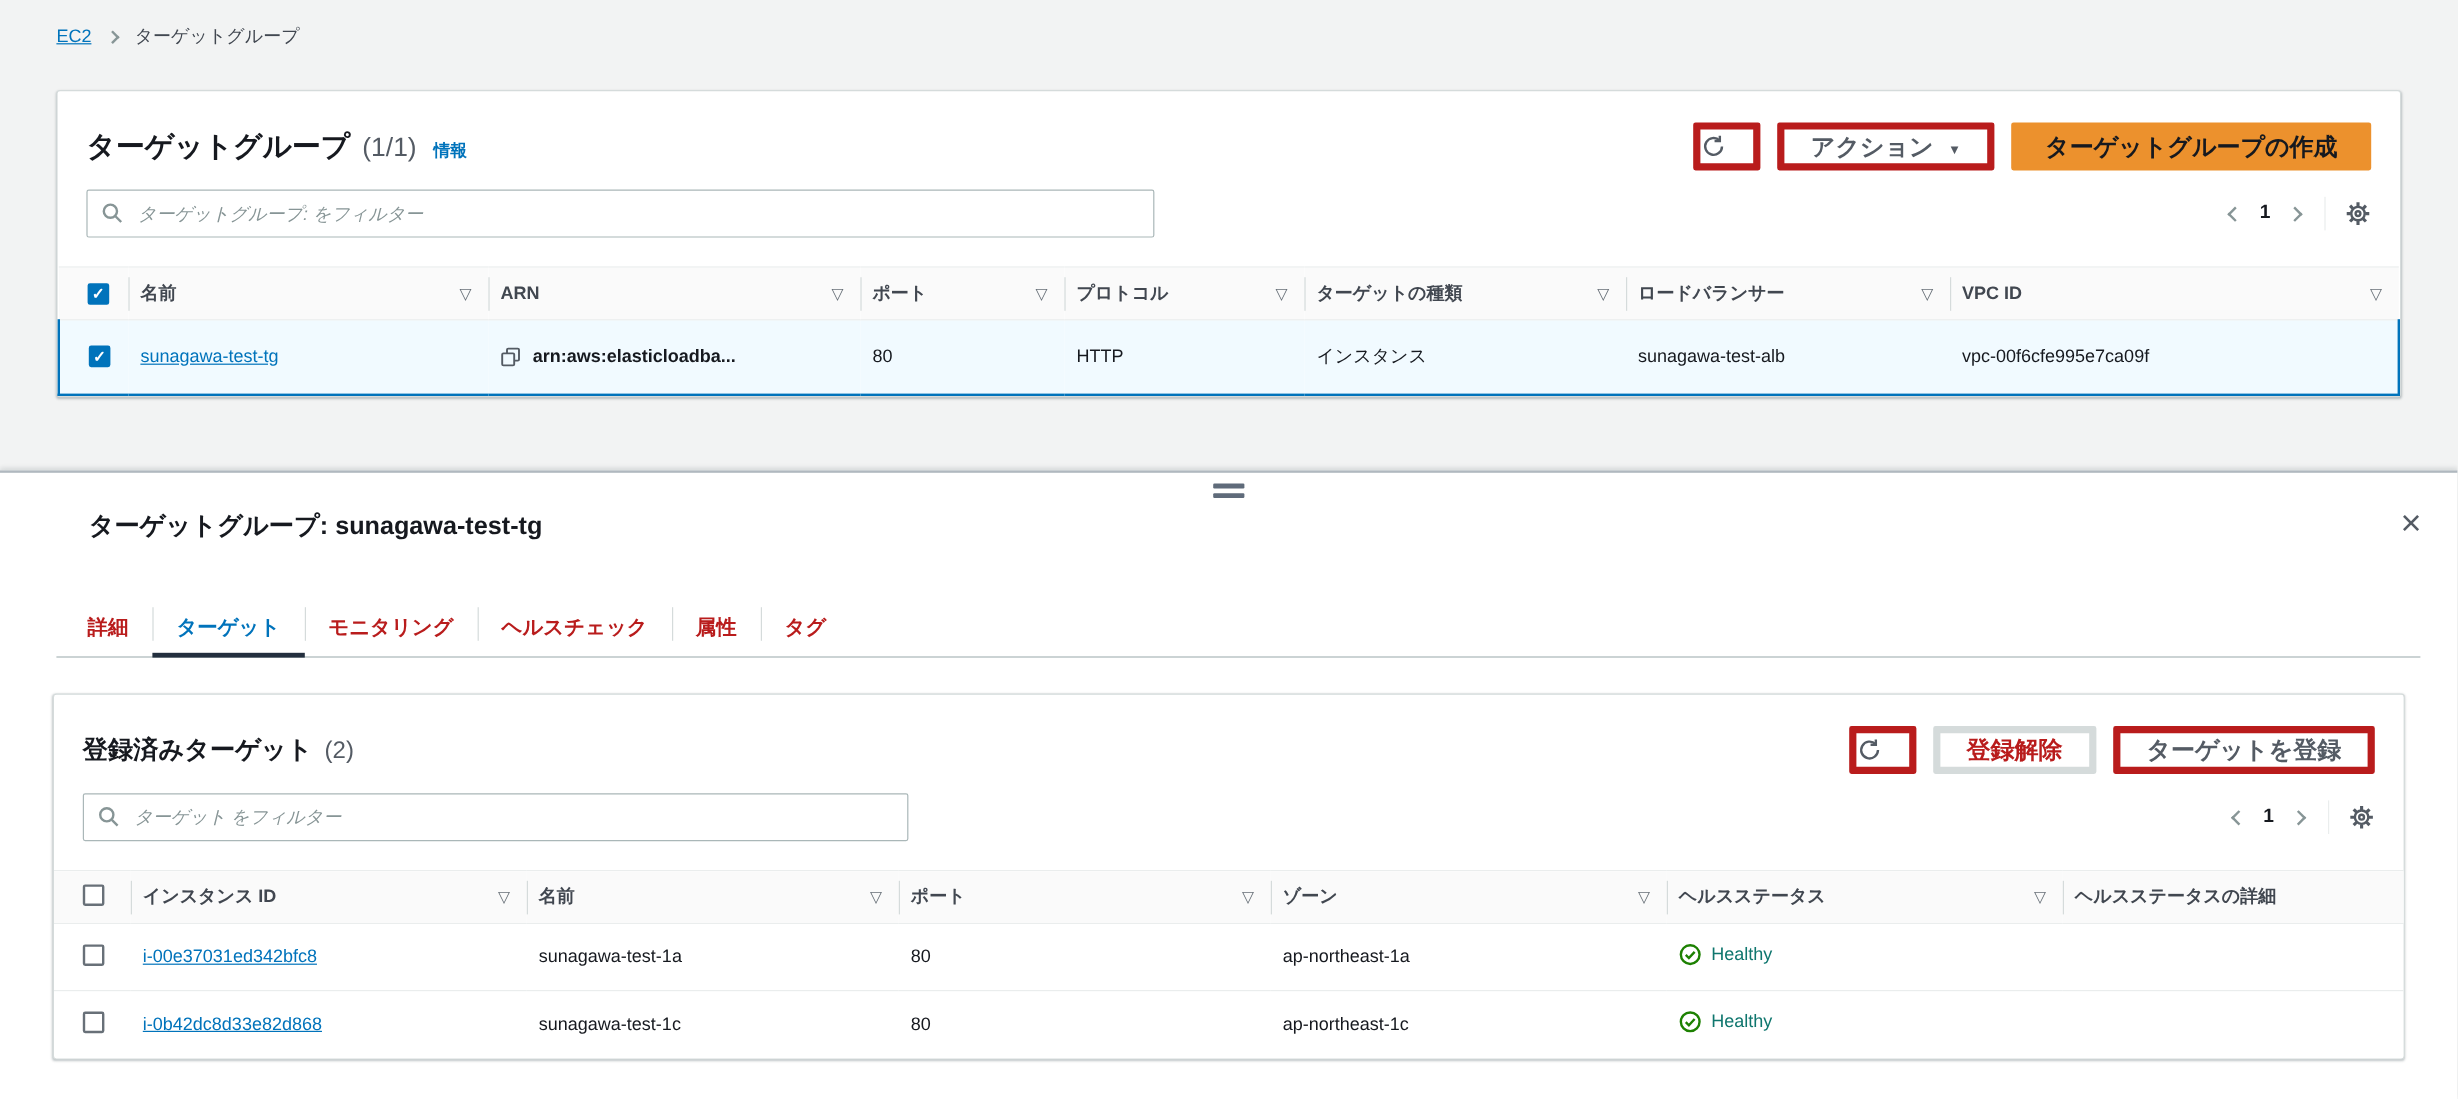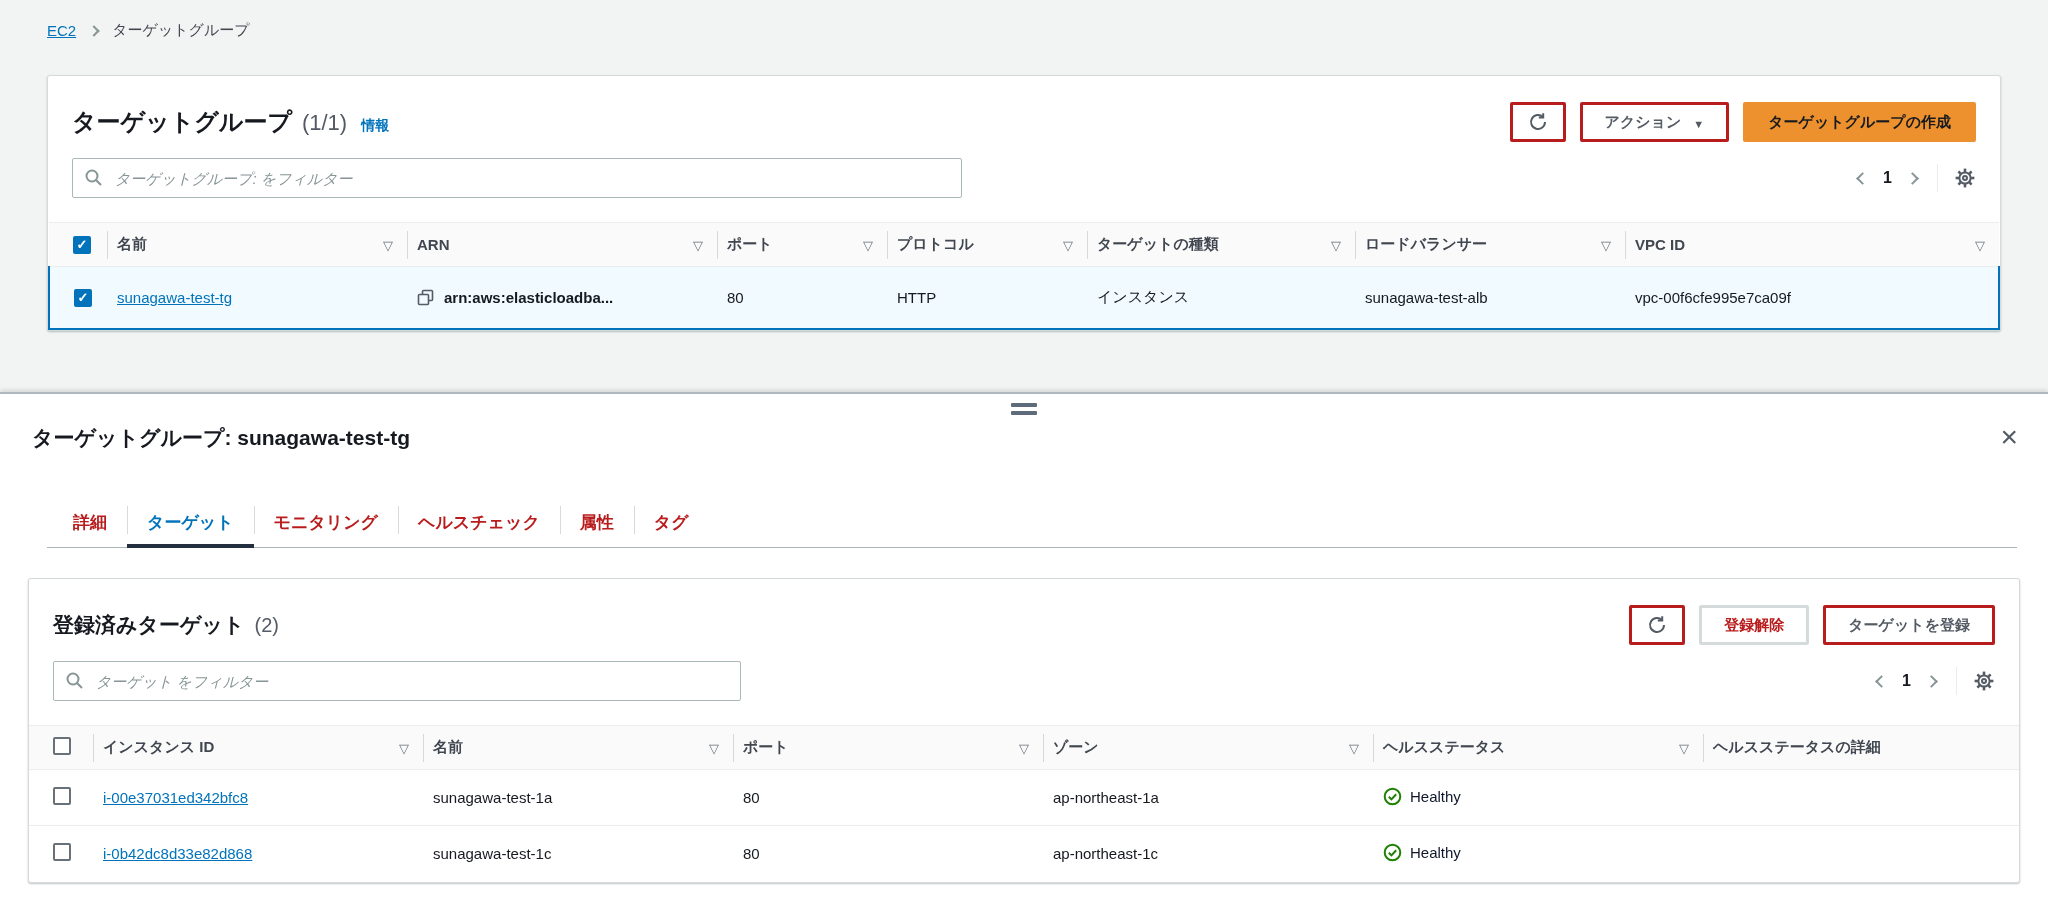--- a/index.html
+++ b/index.html
@@ -27,23 +27,23 @@
 
   .card-head { display:flex; align-items:center; justify-content:space-between; padding:26px 24px 16px; }
   .card-title { display:flex; align-items:baseline; gap:10px; }
   .title-xl { font-size:24px; font-weight:700; }
   .title-lg { font-size:21px; font-weight:700; }
   .count { font-weight:400; color:#545b64; font-size:22px; }
   .count-sm { font-weight:400; color:#545b64; font-size:20px; }
   .info-link { font-size:14px; font-weight:700; color:#0073bb; margin-left:4px; }
 
   .head-actions { display:flex; gap:14px; }
-  .btn { height:40px; display:inline-flex; align-items:center; justify-content:center;
-         padding:0 22px; border:3px solid #b91c1c; border-radius:2px; background:#fff;
-         color:#545b64; font-weight:700; font-size:15px; gap:12px; cursor:pointer; white-space:nowrap; }
+  .btn { height:40px; display:inline-flex; align-items:center; 
+         padding:0 22px; border:6px solid #b91c1c; border-radius:2px; background:#fff;
+         color:#545b64; font-weight:700; font-size:20px; gap:12px; cursor:pointer; white-space:nowrap; }
   .btn.icon-btn { width:56px; padding:0; }
   .btn.primary { background:#ec912d; border-color:#ec912d; color:#16191f; }
   .btn.disabled { color:#b91c1c; border-color:#d5dbdb; cursor:default; }
   .dd-caret::after { content:"▼"; font-size:11px; color:#545b64; }
 
   
   .toolbar { display:flex; align-items:center; padding:0 24px 24px; }
   .search-box { position:relative; height:40px; }
   .search-box.w1 { width:890px; }
   .search-box.w2 { width:688px; }
@@ -78,40 +78,40 @@
   tr.selected td:first-child { border-left:2px solid #0073bb; }
   tr.selected td:last-child { border-right:2px solid #0073bb; }
 
   .checkbox { width:18px; height:18px; border:2px solid #687078; border-radius:2px; background:#fff;
               display:inline-flex; align-items:center; justify-content:center; cursor:pointer; }
   .checkbox.checked { background:#0073bb; border-color:#0073bb; }
   .checkbox.checked::after { content:"✓"; color:#fff; font-size:13px; font-weight:700; line-height:1; }
 
   a.cell-link { color:#0073bb; text-decoration:underline; }
   .arn-cell { display:flex; align-items:flex-end; gap:10px;font-weight:bold; }
-  .health { color:#0f172a; display:inline-flex; align-items:center; gap:8px;justify-content:center; }
+  .health { color:#0f766e; display:inline-flex; align-items:center; gap:8px;justify-content:center; }
 
   
   #split { position:absolute; left:0; top:392px; width:2048px; bottom:0; background:#fff;
            border-top:2px solid #b0b8bf; box-shadow:0 -2px 4px rgba(0,28,36,.12); }
   .handle { position:absolute; top:7px; left:50%; transform:translateX(-50%); display:flex;
             flex-direction:column; gap:4px; cursor:row-resize; padding:2px 6px; }
   .handle span { width:26px; height:4px; background:#5f6b7a; border-radius:1px; }
-  .panel-head { display:flex; justify-content:space-between; align-items:flex-start; padding:30px 30px 0 32px; }
+  .panel-head { display:flex; justify-content:space-between; align-items:flex-start; padding:30px 30px 0 74px; }
   .close-btn { font-size:30px; color:#545b64; line-height:26px; cursor:pointer; background:none; border:none; font-family:inherit; }
   .close-btn::after { content:"×"; }
 
   .tabs-row { margin:46px 31px 0 47px; border-bottom:1px solid #aab7b8; display:flex; padding-left:6px; height:50px; }
   .tab { padding:0 20px; font-size:17px; font-weight:700; color:#b91c1c; position:relative;
          cursor:pointer; display:flex; align-items:center; }
   .tab + .tab::before { content:""; position:absolute; left:0; top:8px; height:28px; width:1px; background:#d5dbdb; }
   .tab.active { color:#0073bb; }
   .tab.active::after { content:""; position:absolute; left:0; right:0; bottom:-1px; height:4px; background:#232f3e; }
 
-  #card2 { margin:30px 28px 0; }
+  #card2 { margin:30px 44px 0; }
 </style>
 </head>
 <body>
 
 <nav class="breadcrumb">
   <a>EC2</a>
   <span class="chev chev-right"></span>
   <span class="crumb-current">ターゲットグループ</span>
 </nav>
 

